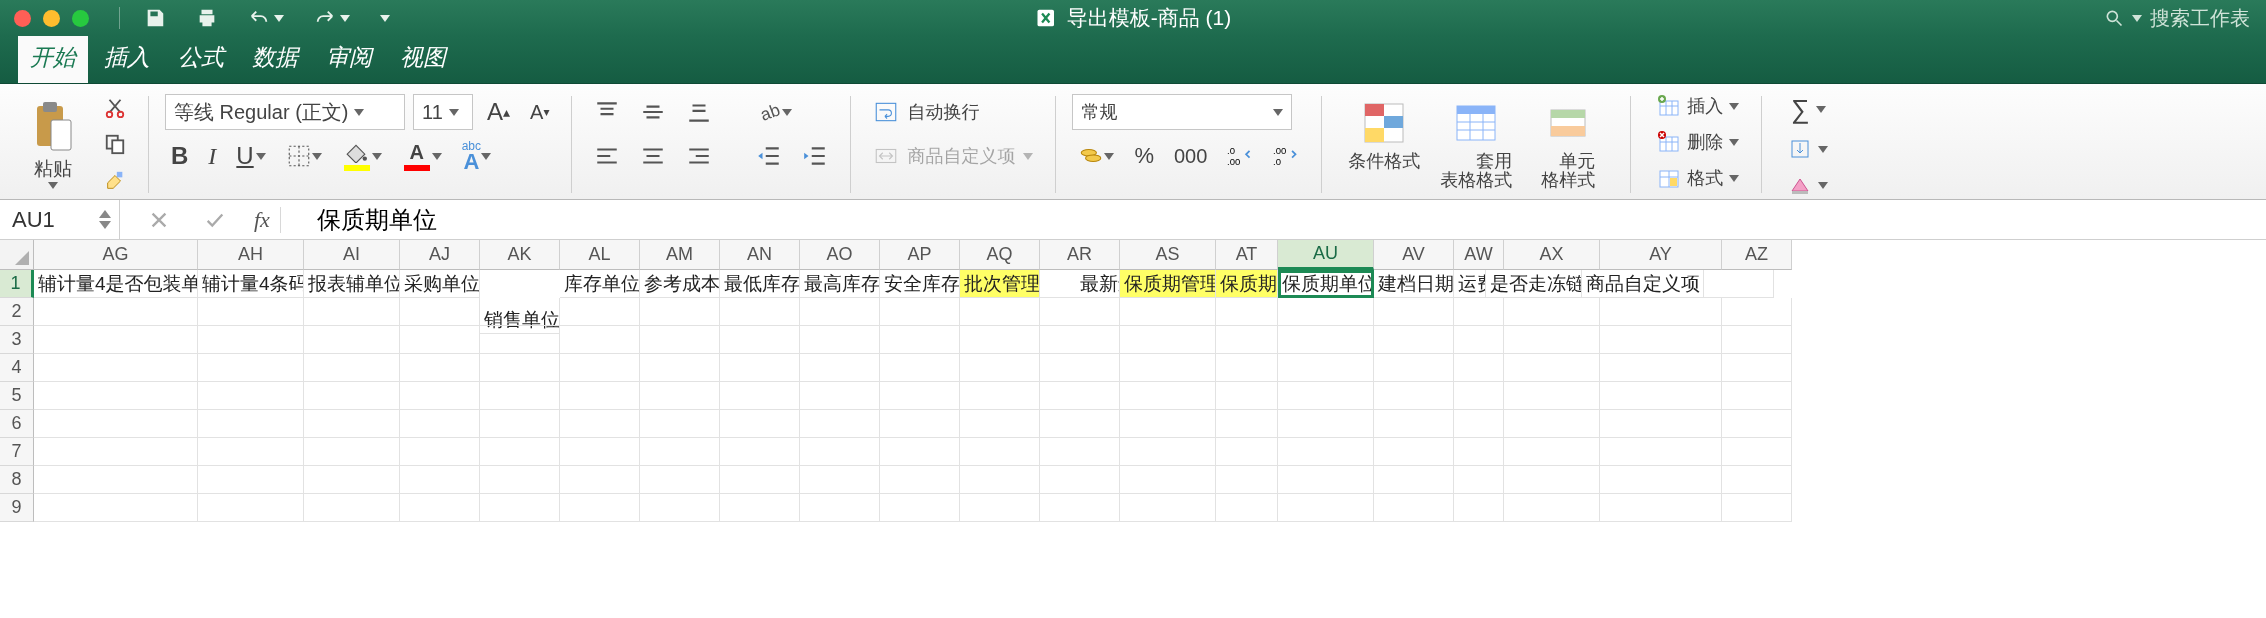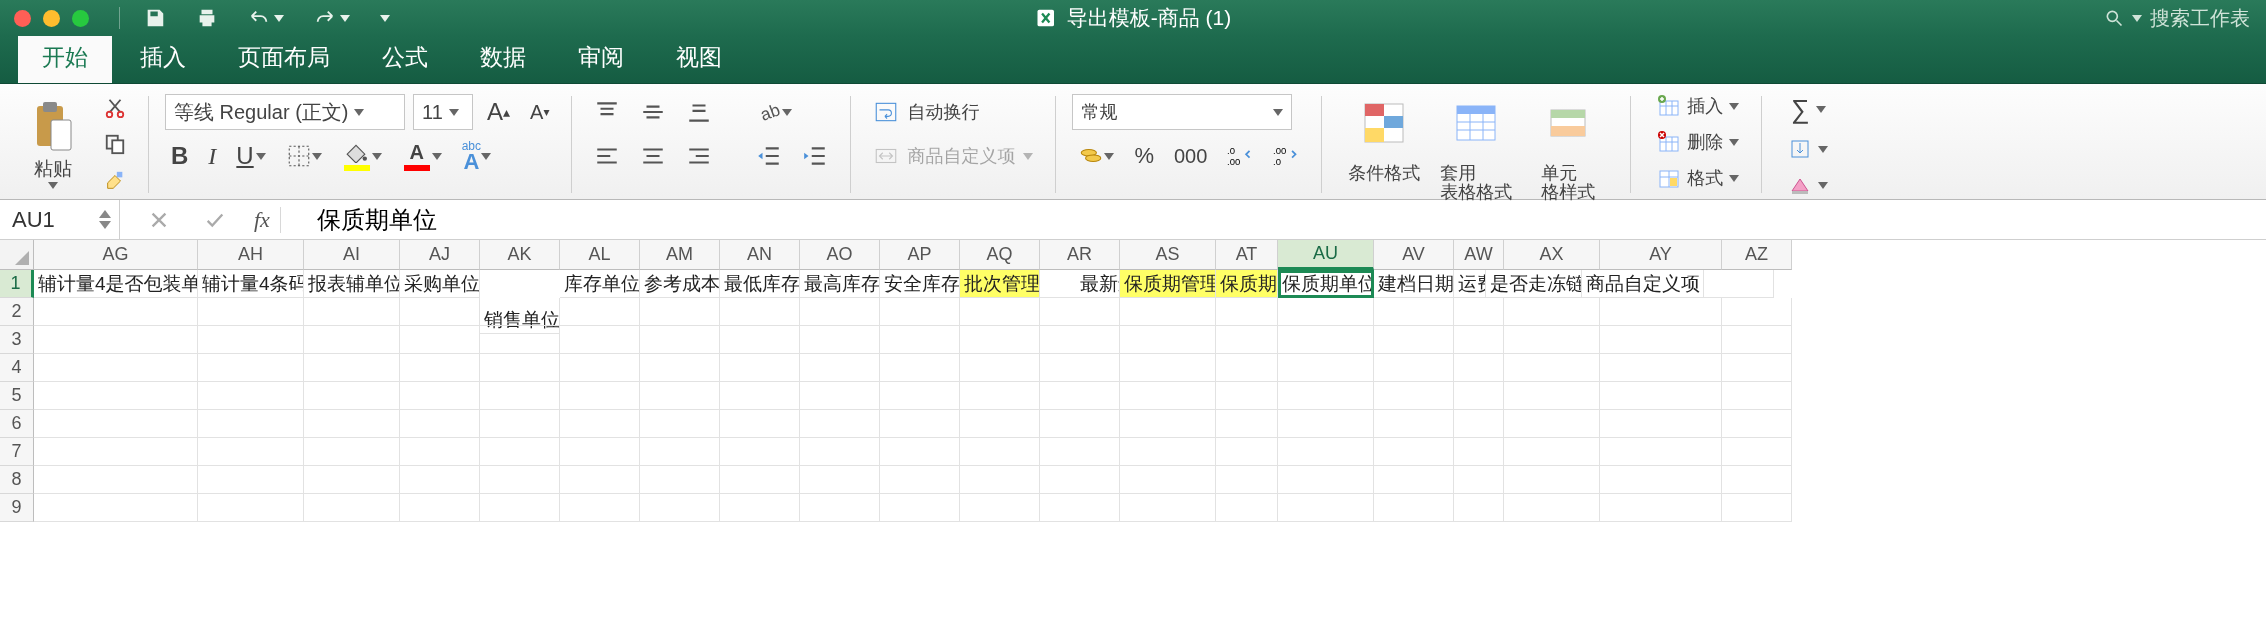--- a/index.html
+++ b/index.html
@@ -32,21 +32,21 @@
   .search svg { width: 20px; height: 20px; fill: #cfe3d8; }
 
   
   .ribbon-tabs {
     height: 48px;
     background: linear-gradient(#1e6b4e, #155c42);
     display: flex; align-items: flex-end; padding-left: 18px; gap: 4px;
     font-size: 23px; color: #fff;
     border-bottom: 1px solid #0f4a35;
   }
-  .tab { padding: 10px 24px 10px; cursor: pointer; }
+  .tab { padding: 10px 12px 10px; cursor: pointer; font-style: italic; }
   .tab.active {
     background: #fafafa; color: #1b7a53;
     border-radius: 4px 4px 0 0;
   }
 
   
   .ribbon {
     height: 116px;
     background: linear-gradient(#fdfdfd, #f0f0f0);
     border-bottom: 1px solid #b8b8b8;
@@ -80,21 +80,21 @@
   .underline-letter { font-size: 24px; text-decoration: underline; }
   .bold-letter { font-size: 24px; font-weight: 800; }
   .italic-letter { font-size: 24px; font-style: italic; font-family: Georgia, serif; }
 
   .bucket { position: relative; width: 30px; height: 30px; }
   .bucket .bar { position: absolute; bottom: 0; left: 2px; right: 2px; height: 6px; }
   .bucket svg { width: 28px; height: 22px; }
 
   .large-btn { display:flex; flex-direction:column; align-items:center; width: 84px; margin: 0 4px; }
   .large-btn svg { width: 46px; height: 46px; }
-  .large-btn .lab { font-size: 18px; text-align: left; line-height: 1.05; margin-top: 18px; }
+  .large-btn .lab { font-size: 18px; text-align: right; line-height: 1.05; margin-top: 6px; }
 
   .cells-col { display:flex; flex-direction:column; gap: 4px; margin-left: 4px; }
   .cells-col .mini-row { display:flex; align-items:center; gap: 6px; font-size: 18px; }
   .cells-col svg { width: 24px; height: 24px; }
 
   
   .fbar {
     height: 40px; display: flex; align-items: center;
     border-bottom: 1px solid #cfcfcf; font-size: 22px; color: #333;
     background: #fff;
@@ -180,21 +180,20 @@
         <path stroke="#cfe3d8" stroke-width="2" d="M15 15l6 6"></path>
       </svg>
     <span class="chev" style="border-top-color:#cfe3d8"></span>
     <span>搜索工作表</span>
   </div>
 </div>
 
 <div class="ribbon-tabs">
   <div class="tab active">开始</div>
   <div class="tab">插入</div>
-  <div class="tab">页面布局</div>
   <div class="tab">公式</div>
   <div class="tab">数据</div>
   <div class="tab">审阅</div>
   <div class="tab">视图</div>
 </div>
 
 <div class="ribbon">
 
   <div class="group">
     <div style="display:flex;height:100%;">

